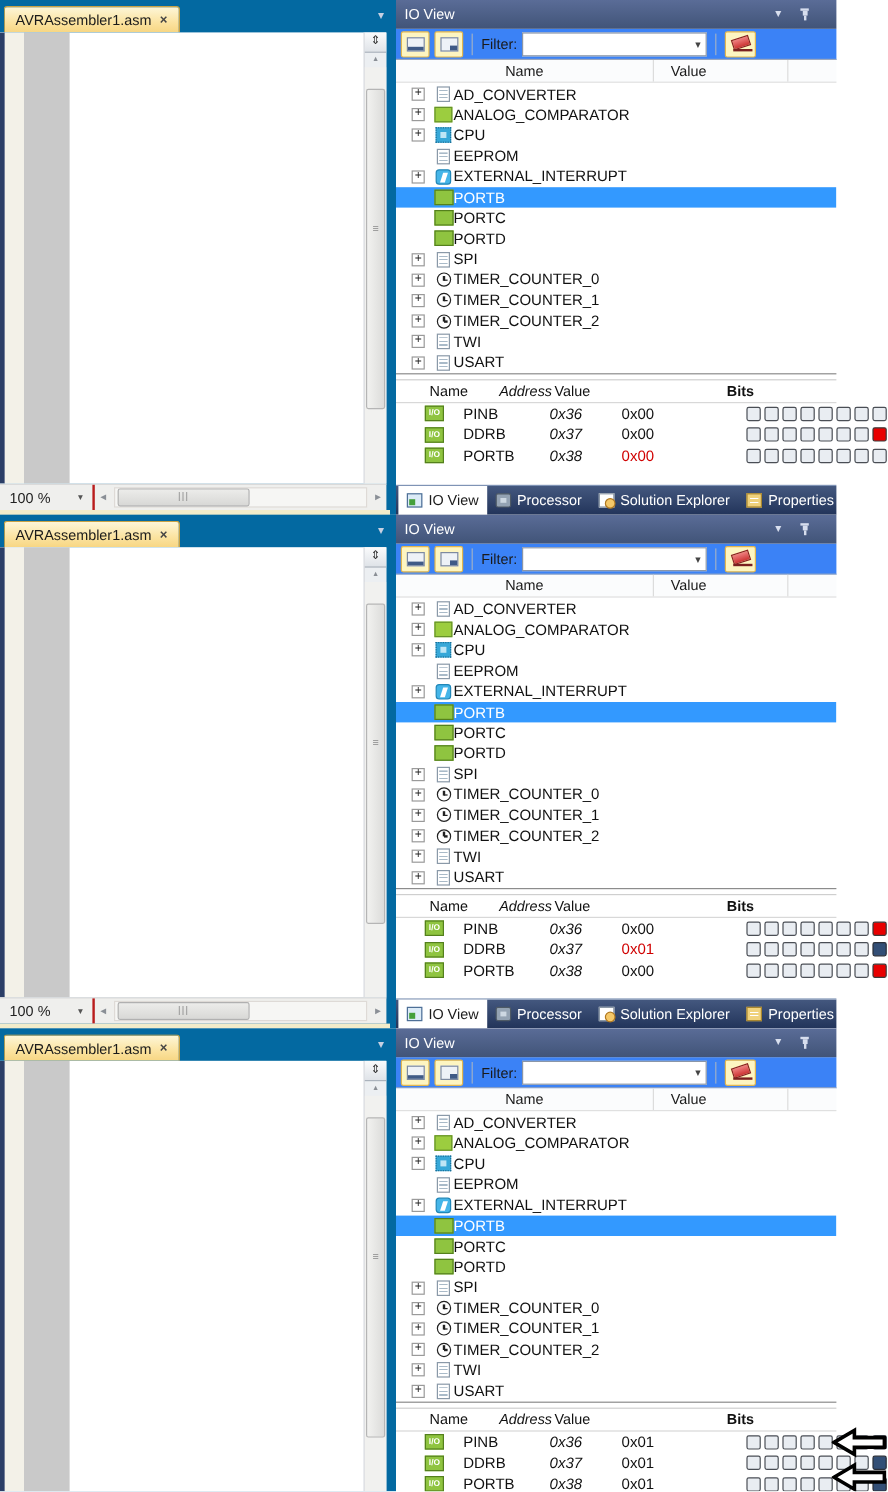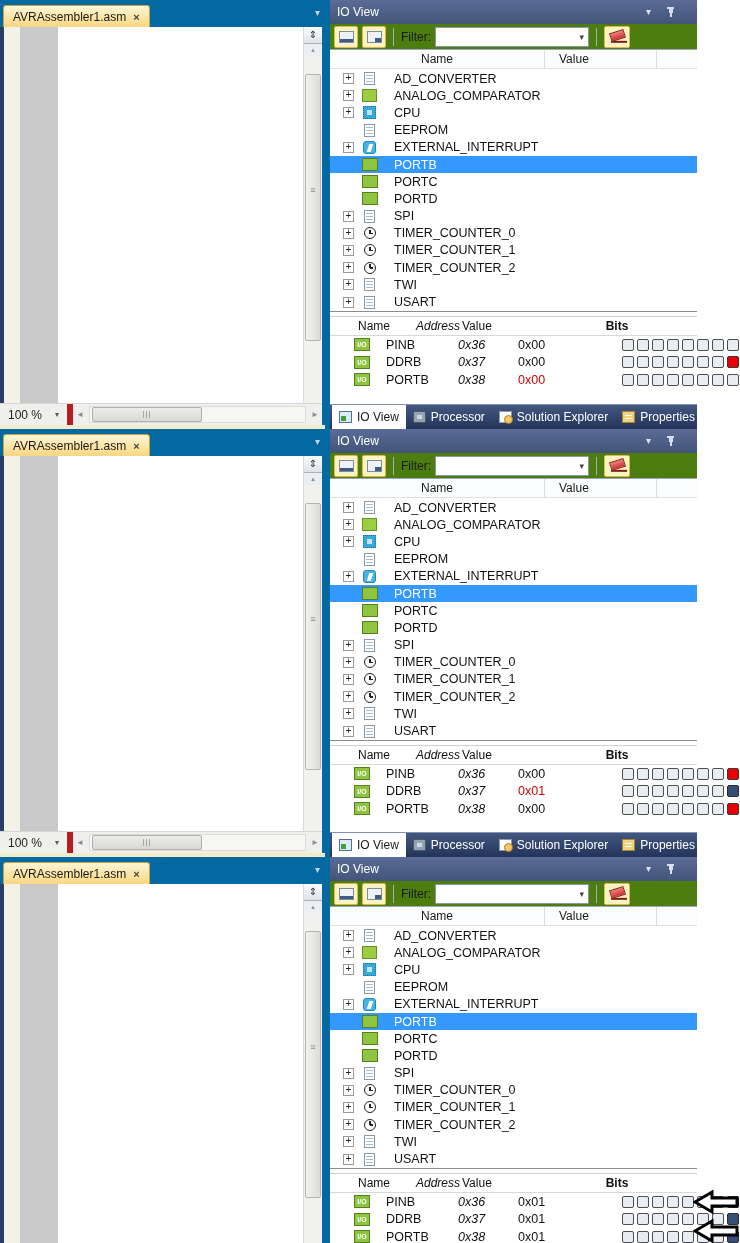--- a/index.html
+++ b/index.html
@@ -23,59 +23,59 @@
   .vscroll{position:absolute;top:0;bottom:0;right:0;width:19px;display:flex;flex-direction:column;background:#eceff2;border-left:1px solid #d7dade;box-sizing:border-box;}
   .vs-split{height:16px;background:linear-gradient(#fafbfc,#dfe3e8);border-bottom:1px solid #aab2bc;
             text-align:center;font-size:10px;line-height:15px;color:#333;}
   .vs-up{height:12px;text-align:center;font-size:7px;color:#8a8f96;line-height:12px;}
   .vs-track{flex:1;position:relative;background:#f1f1ef;}
   .vs-thumb{position:absolute;left:1px;right:1px;top:18px;height:265px;background:linear-gradient(90deg,#f2f2f0,#dcdcda);
             border:1px solid #b5b5b5;border-radius:2px;}
   .vs-grip{position:absolute;left:0;right:0;top:110px;text-align:center;font-size:9px;color:#8a8a8a;}
   .ed-bottom{height:22px;flex:none;width:322px;background:#efefed;border-top:1px solid #d5d5d5;
              display:flex;align-items:center;font-size:12px;color:#222;box-sizing:border-box;}
-  .zoom{display:flex;align-items:center;gap:13px;padding:0 8px;height:100%;border-right:6px solid #b91c1c;}
+  .zoom{display:flex;align-items:center;gap:23px;padding:0 8px;height:100%;border-right:2px solid #b91c1c;}
   .zoom .dd{font-size:8px;color:#555;}
   .hs-btn{width:14px;text-align:center;font-size:8px;color:#8a8f96;}
   .hs-track{flex:1;height:15px;margin:0 2px;background:#f6f6f4;border:1px solid #dedad6;position:relative;}
   .hs-thumb{position:absolute;left:2px;top:0;width:108px;height:13px;background:linear-gradient(#ececea,#d8d8d6);
             border:1px solid #b0b0b0;border-radius:2px;text-align:center;font-size:8px;line-height:12px;color:#8a8a8a;letter-spacing:1px;}
   .ed-accent{height:4px;flex:none;width:325px;background:#f2ecca;}
   
   .io-col{width:367px;background:#fff;display:flex;flex-direction:column;box-sizing:border-box;}
   .io-title{height:24px;flex:none;background:linear-gradient(#5a6c97,#415478);color:#fff;font-size:12px;
             line-height:24px;padding-left:7px;position:relative;box-sizing:border-box;}
   .io-chev{position:absolute;right:46px;top:0;font-size:10px;color:#d9e0ef;}
   .io-pin{position:absolute;right:22px;top:7px;width:9px;height:10px;}
   .io-pin span{position:absolute;background:#d7deee;}
   .pin-head{left:1px;top:0;width:7px;height:2px;}
   .pin-body{left:2.5px;top:2px;width:4px;height:4px;}
   .pin-stem{left:4px;top:6px;width:1.5px;height:4px;}
-  .io-toolbar{height:26px;flex:none;background:#4d7c0f;border-bottom:1px solid #9aa7bf;display:flex;align-items:center;
+  .io-toolbar{height:26px;flex:none;background:#3b82f6;border-bottom:1px solid #9aa7bf;display:flex;align-items:center;
               padding:0 4px;gap:4px;box-sizing:border-box;font-size:12px;color:#1a1a1a;}
   .fbtn{width:22px;height:20px;background:#fdf5c1;border:1px solid #e2b64f;border-radius:2px;display:flex;align-items:center;justify-content:center;}
   .win{width:13px;height:10px;border:1px solid #7d8aa0;background:#eef2f7;position:relative;}
   .win::after{content:"";position:absolute;left:0;right:0;bottom:0;height:3px;background:#3f5a86;}
   .win.half::after{left:auto;width:6px;height:4px;}
   .tb-sep{width:1px;height:18px;background:#9fb0c8;margin:0 3px;}
   .flt-combo{width:152px;height:18px;background:#fff;border:1px solid #8a96a8;position:relative;}
   .flt-arrow{position:absolute;right:4px;top:4px;font-size:9px;color:#444;}
   .ebtn{width:24px;height:20px;background:#fdf5c1;border:1px solid #e2b64f;border-radius:2px;display:flex;align-items:center;justify-content:center;}
   .eraser{width:13px;height:7px;background:linear-gradient(#f08080,#cc3333);border:1px solid #8a1f1f;transform:rotate(-18deg);position:relative;top:-1px;}
   .eraser::after{content:"";position:absolute;left:-2px;bottom:-4px;width:16px;height:2px;background:#7a2020;transform:rotate(18deg);}
   .io-colhdr{height:18px;flex:none;background:#fbfcfd;border-bottom:1px solid #e0e0e0;position:relative;font-size:12px;color:#1a1a1a;}
   .hdr-name{position:absolute;left:0;width:215px;text-align:center;line-height:18px;border-right:1px solid #dcdcdc;box-sizing:border-box;}
   .hdr-value{position:absolute;left:215px;width:112px;line-height:18px;padding-left:14px;border-right:1px solid #dcdcdc;box-sizing:border-box;}
   .io-tree{height:242px;flex:none;background:#fff;overflow:hidden;padding-top:1px;box-sizing:border-box;}
   .trow{display:flex;align-items:center;height:17.2px;font-size:12.5px;color:#111;}
   .trow.sel{background:#3399ff;color:#fff;}
   .t-exp{width:11px;height:11px;margin-left:13px;flex:none;box-sizing:border-box;}
   .exp{display:block;width:11px;height:11px;border:1px solid #9a9a9a;background:#fff;font-size:10px;line-height:8px;text-align:center;color:#222;box-sizing:border-box;}
   .t-ico{width:17px;margin-left:7px;flex:none;display:flex;justify-content:center;}
-  .t-lbl{margin-left:16px;white-space:nowrap;}
+  .t-lbl{margin-left:0;white-space:nowrap;}
   .ic{display:block;box-sizing:border-box;position:relative;}
   .ic-doc{width:11px;height:13px;background:#fff;border:1px solid #8a99a8;}
   .ic-doc::after{content:"";position:absolute;left:1px;right:1px;top:2px;height:8px;
                  background:repeating-linear-gradient(to bottom,#a9bac8 0 1px,transparent 1px 3px);}
   .ic-adc{width:15px;height:13px;background:#9ccd3f;border:1px solid #66922a;color:#fff;font-size:4.5px;font-weight:bold;
           line-height:5.5px;text-align:center;overflow:hidden;}
   .ic-cpu{width:13px;height:13px;background:#37a8d8;border:1px dotted #1c6f96;}
   .ic-cpu::after{content:"";position:absolute;left:3px;top:3px;right:3px;bottom:3px;background:#bfe6f5;}
   .ic-ext{width:13px;height:13px;background:#45b5e8;border:1px solid #2187b8;border-radius:3px;}
   .ic-ext::after{content:"";position:absolute;left:4px;top:2px;width:4px;height:8px;background:#fff;transform:skewX(-18deg);}

